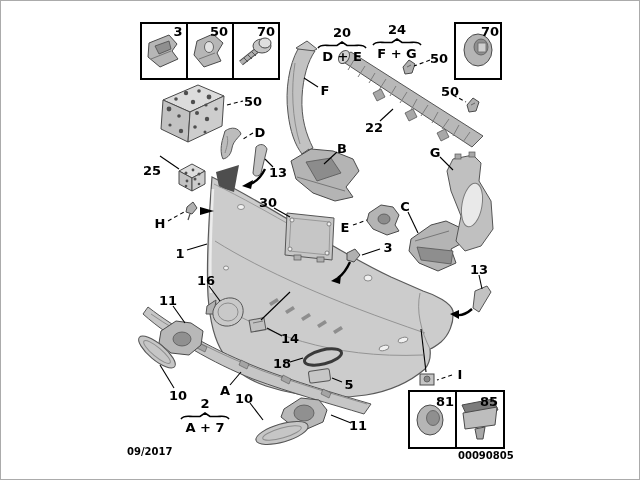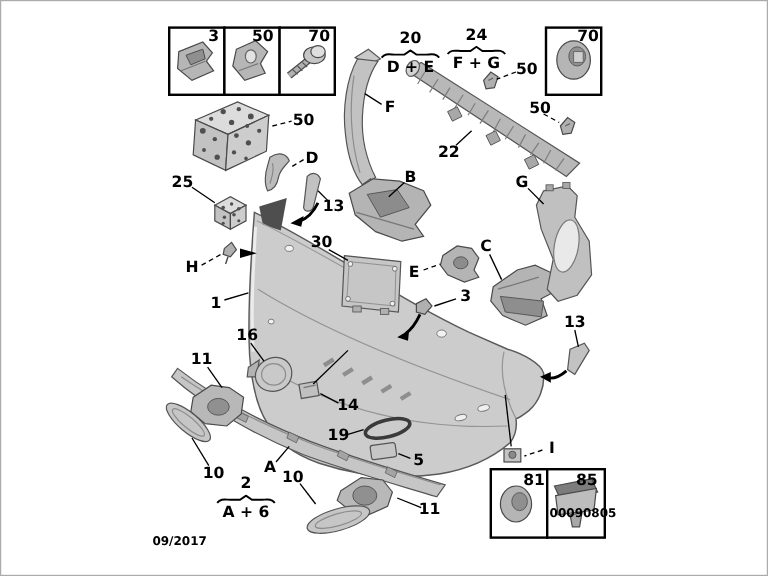--- a/index.html
+++ b/index.html
@@ -314,21 +314,21 @@
 </svg>
 
 <div class="lbl" style="left:177px;top:30px">3</div>
 <div class="lbl" style="left:218px;top:30px">50</div>
 <div class="lbl" style="left:265px;top:30px">70</div>
 <div class="lbl" style="left:489px;top:30px">70</div>
 <div class="lbl" style="left:444px;top:400px">81</div>
 <div class="lbl" style="left:488px;top:400px">85</div>
 
 <div class="lbl" style="left:252px;top:100px">50</div>
-<div class="lbl" style="left:151px;top:151px">25</div>
+<div class="lbl" style="left:151px;top:169px">25</div>
 <div class="lbl" style="left:259px;top:131px">D</div>
 <div class="lbl" style="left:277px;top:171px">13</div>
 <div class="lbl" style="left:159px;top:222px">H</div>
 <div class="lbl" style="left:179px;top:252px">1</div>
 <div class="lbl" style="left:267px;top:201px">30</div>
 <div class="lbl" style="left:324px;top:89px">F</div>
 <div class="lbl" style="left:373px;top:126px">22</div>
 <div class="lbl" style="left:438px;top:57px">50</div>
 <div class="lbl" style="left:449px;top:90px">50</div>
 <div class="lbl" style="left:341px;top:147px">B</div>
@@ -336,21 +336,21 @@
 <div class="lbl" style="left:404px;top:205px">C</div>
 <div class="lbl" style="left:434px;top:151px">G</div>
 <div class="lbl" style="left:387px;top:246px">3</div>
 <div class="lbl" style="left:478px;top:268px">13</div>
 <div class="lbl" style="left:459px;top:373px">I</div>
 <div class="lbl" style="left:205px;top:279px">16</div>
 <div class="lbl" style="left:167px;top:299px">11</div>
 <div class="lbl" style="left:177px;top:394px">10</div>
 <div class="lbl" style="left:224px;top:389px">A</div>
 <div class="lbl" style="left:289px;top:337px">14</div>
-<div class="lbl" style="left:281px;top:362px">19</div>
+<div class="lbl" style="left:281px;top:362px">18</div>
 <div class="lbl" style="left:348px;top:383px">5</div>
 <div class="lbl" style="left:243px;top:397px">10</div>
 <div class="lbl" style="left:357px;top:424px">11</div>
 
 <div class="group-label" style="left:341px;top:24px">
   <div class="g-num">20</div>
   <svg class="brace" width="50" height="8" viewBox="0 0 50 8">
     <path d="M1,7 C4,3 8,4.5 13,4.5 L20,4.5 L25,1 L30,4.5 L37,4.5 C42,4.5 46,3 49,7" stroke="#000" stroke-width="1.6" fill="none"></path>
   </svg>
   <div class="g-formula">D + E</div>
@@ -360,19 +360,19 @@
   <svg class="brace" width="50" height="8" viewBox="0 0 50 8">
     <path d="M1,7 C4,3 8,4.5 13,4.5 L20,4.5 L25,1 L30,4.5 L37,4.5 C42,4.5 46,3 49,7" stroke="#000" stroke-width="1.6" fill="none"></path>
   </svg>
   <div class="g-formula">F + G</div>
 </div>
 <div class="group-label" style="left:204px;top:395px">
   <div class="g-num">2</div>
   <svg class="brace" width="50" height="8" viewBox="0 0 50 8">
     <path d="M1,7 C4,3 8,4.5 13,4.5 L20,4.5 L25,1 L30,4.5 L37,4.5 C42,4.5 46,3 49,7" stroke="#000" stroke-width="1.6" fill="none"></path>
   </svg>
-  <div class="g-formula">A + 6</div>
+  <div class="g-formula">A + 7</div>
 </div>
 
 <div class="footer-text" style="left:126px;top:445px">09/2017</div>
-<div class="footer-text" style="left:457px;top:422px">00090805</div>
+<div class="footer-text" style="left:457px;top:449px">00090805</div>
 
 </div>
 
 </body></html>

